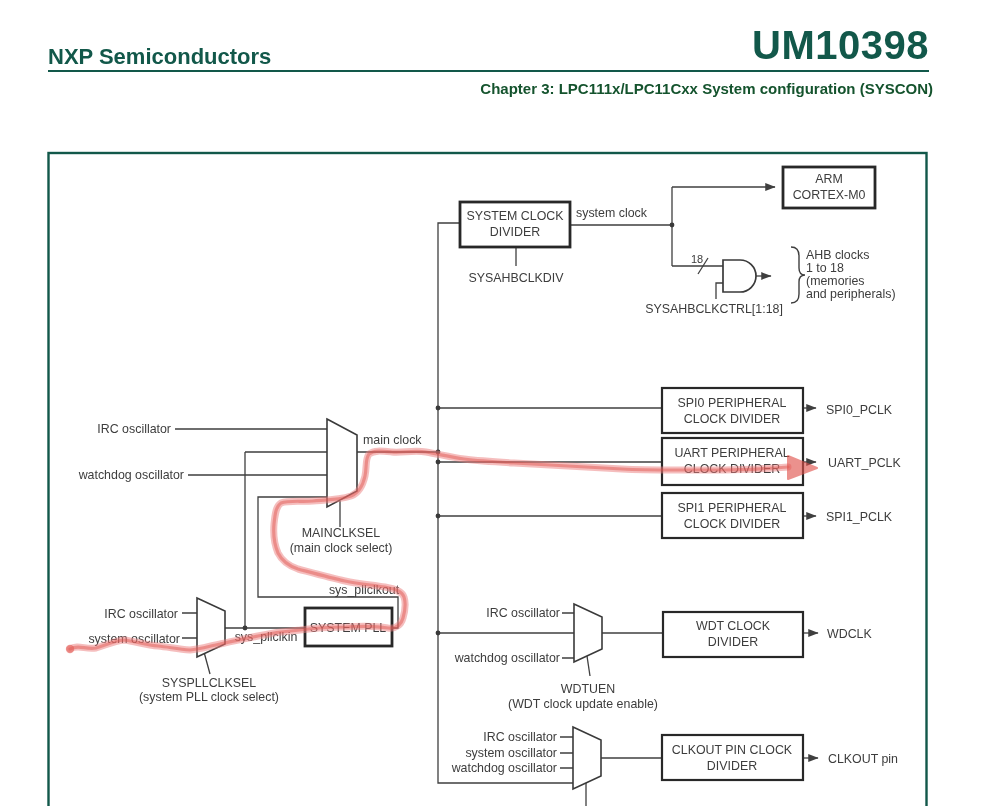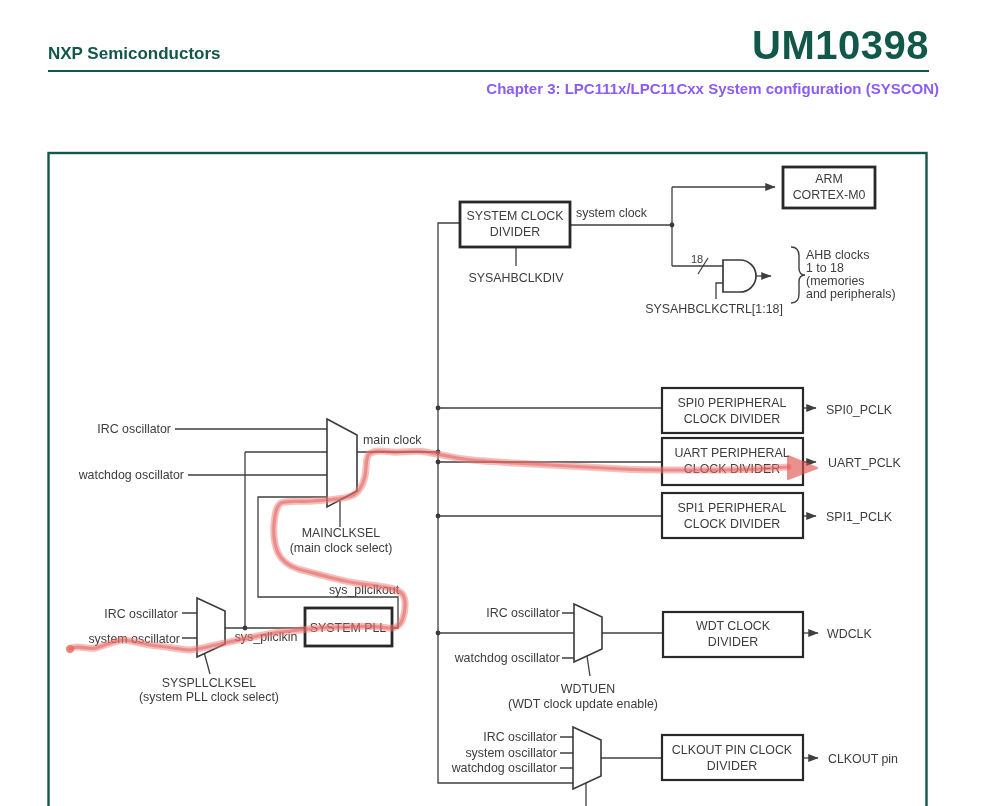--- a/index.html
+++ b/index.html
@@ -1,21 +1,21 @@
 <!DOCTYPE html>
 <html><head>
 <meta charset="utf-8">
 <style>
   html,body{margin:0;padding:0;}
   body{width:982px;height:806px;background:#ffffff;position:relative;overflow:hidden;
        font-family:"Liberation Sans",sans-serif;}
-  .hdr-vendor{position:absolute;left:48px;top:44px;font-size:17px;font-weight:bold;color:#12584a;}
+  .hdr-vendor{position:absolute;left:48px;top:44px;font-size:22px;font-weight:bold;color:#12584a;}
   .hdr-docid{position:absolute;right:53px;top:23px;font-size:40px;font-weight:bold;color:#12584a;letter-spacing:0.5px;}
   .hdr-rule{position:absolute;left:48px;top:70px;width:881px;height:2px;background:#12584a;}
-  .hdr-chapter{position:absolute;right:43px;top:80px;font-size:15px;font-weight:bold;color:#8b5cf6;}
+  .hdr-chapter{position:absolute;right:49px;top:80px;font-size:15px;font-weight:bold;color:#14532d;}
   svg.diagram{position:absolute;left:0;top:0;}
   svg text{font-family:"Liberation Sans",sans-serif;font-size:12.4px;fill:#3d3d3d;}
   svg text.sm{font-size:11px;}
   .wire{stroke:#3f3f3f;stroke-width:1.3;fill:none;}
   .boxthick{fill:#ffffff;stroke:#282828;stroke-width:2.8;}
   .boxmed{fill:#ffffff;stroke:#282828;stroke-width:2.2;}
   .mux{fill:#ffffff;stroke:#3a3a3a;stroke-width:1.6;}
   .dot{fill:#3a3a3a;}
 </style>
 </head>

